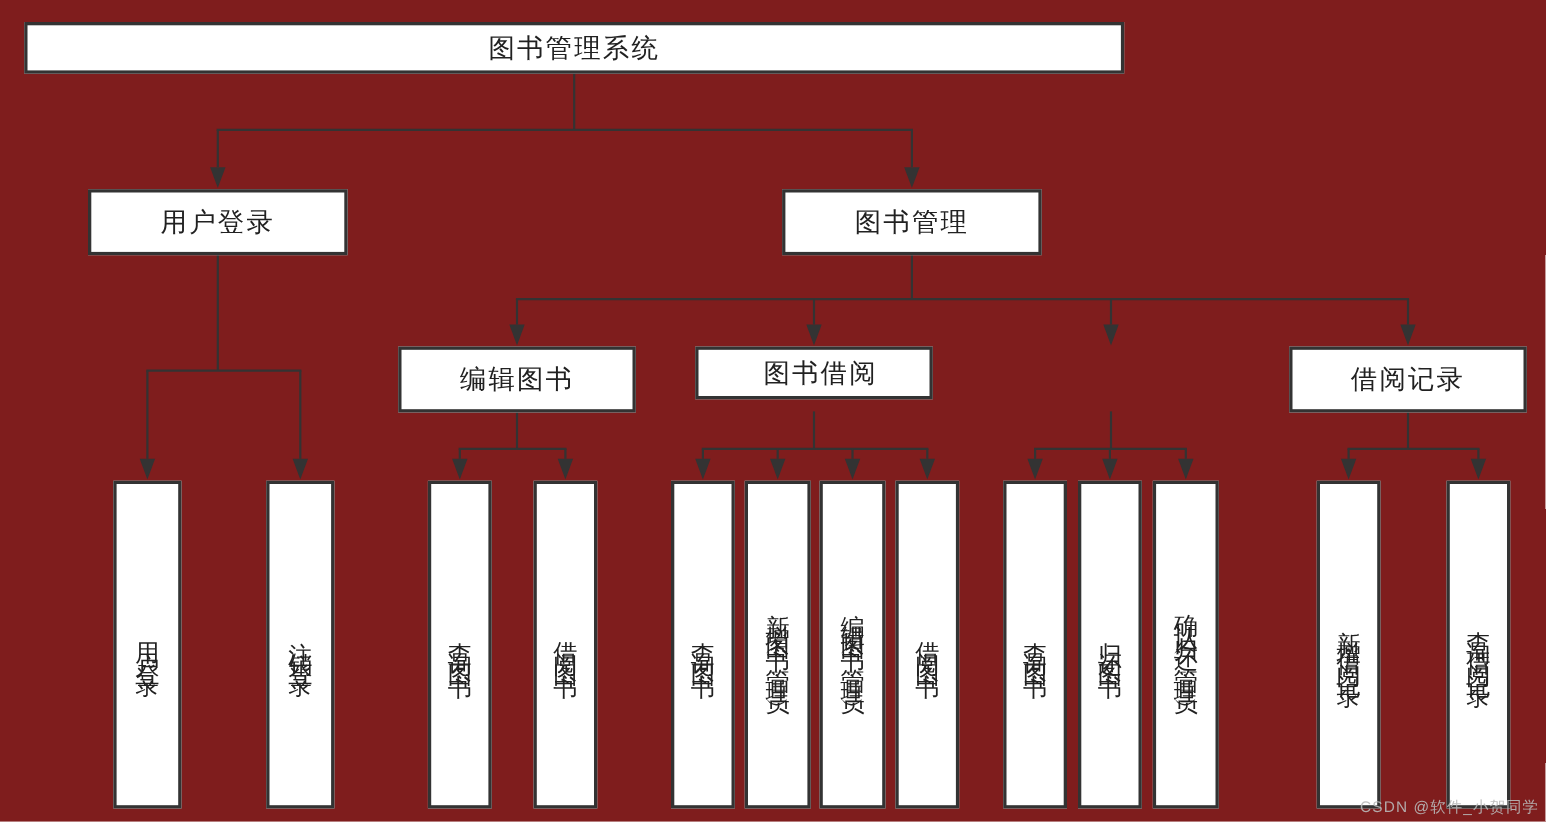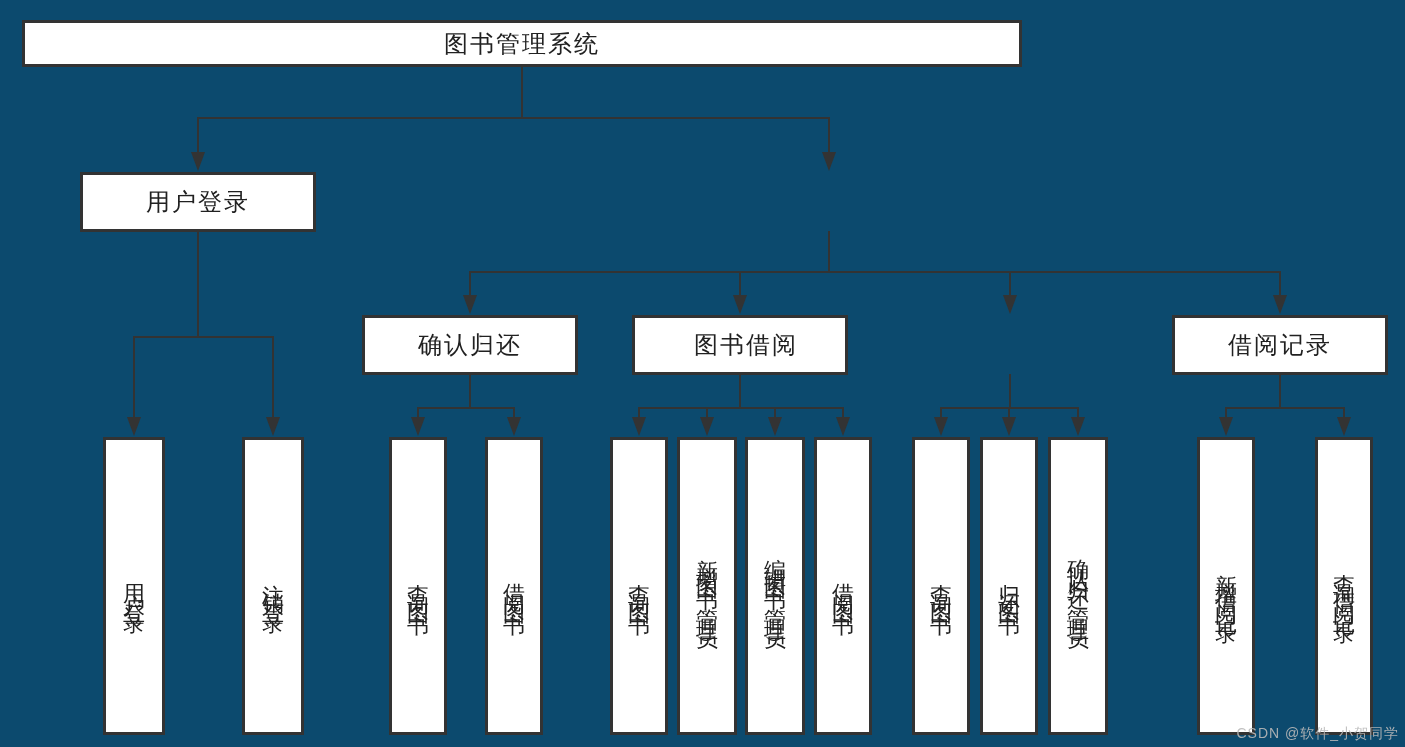--- a/index.html
+++ b/index.html
@@ -3,21 +3,21 @@
 <meta charset="utf-8">
 <style>
   :root{
     --line:#333333;
     --text:#212121;
     --wm:#b9b9b9;
   }
   html,body{margin:0;padding:0;background:#ffffff;}
   body{font-family:"Liberation Sans","DejaVu Sans",sans-serif;}
   .canvas{
-    position:relative;width:1405px;height:747px;background:#0c4a6e;overflow:hidden;
+    position:relative;width:1405px;height:747px;background:#7f1d1d;overflow:hidden;
   }
   .connectors{position:absolute;left:0;top:0;z-index:1;}
   .node{
     position:absolute;box-sizing:border-box;border:3px solid var(--line);
     background:#ffffff;display:flex;align-items:center;justify-content:center;
     color:var(--text);z-index:2;
   }
   .hnode{font-size:24px;letter-spacing:2px;white-space:nowrap;}
   .vnode{width:60px;top:437px;height:298px;}
   .vnode .vtext{
@@ -86,23 +86,24 @@
       <line x1="1225" y1="408" x2="1345" y2="408" stroke="#333333" stroke-width="2"></line>
       <line x1="1226" y1="408" x2="1226" y2="417" stroke="#333333" stroke-width="2"></line>
       <polygon points="1219,417 1233,417 1226,436" fill="#333333"></polygon>
       <line x1="1344" y1="408" x2="1344" y2="417" stroke="#333333" stroke-width="2"></line>
       <polygon points="1337,417 1351,417 1344,436" fill="#333333"></polygon>
     </svg>
 
   <div class="node hnode" style="left:22px;top:20px;width:1000px;height:47px;">图书管理系统</div>
 
   <div class="node hnode" style="left:80px;top:172px;width:236px;height:60px;">用户登录</div>
+  <div class="node hnode" style="left:711px;top:172px;width:236px;height:60px;">图书管理</div>
 
-  <div class="node hnode" style="left:362px;top:315px;width:216px;height:60px;">确认归还</div>
-  <div class="node hnode" style="left:632px;top:315px;width:216px;height:60px;padding-left:12px;">图书借阅</div>
+  <div class="node hnode" style="left:362px;top:315px;width:216px;height:60px;">编辑图书</div>
+  <div class="node hnode" style="left:632px;top:315px;width:216px;height:48px;padding-left:12px;">图书借阅</div>
   <div class="node hnode" style="left:1172px;top:315px;width:216px;height:60px;">借阅记录</div>
 
   <div class="node vnode" style="left:103px;width:62px;">
     <span class="vtext">用户登录</span>
   </div>
   <div class="node vnode" style="left:242px;width:62px;">
     <span class="vtext">注销登录</span>
   </div>
 
   <div class="node vnode" style="left:389px;width:58px;">

